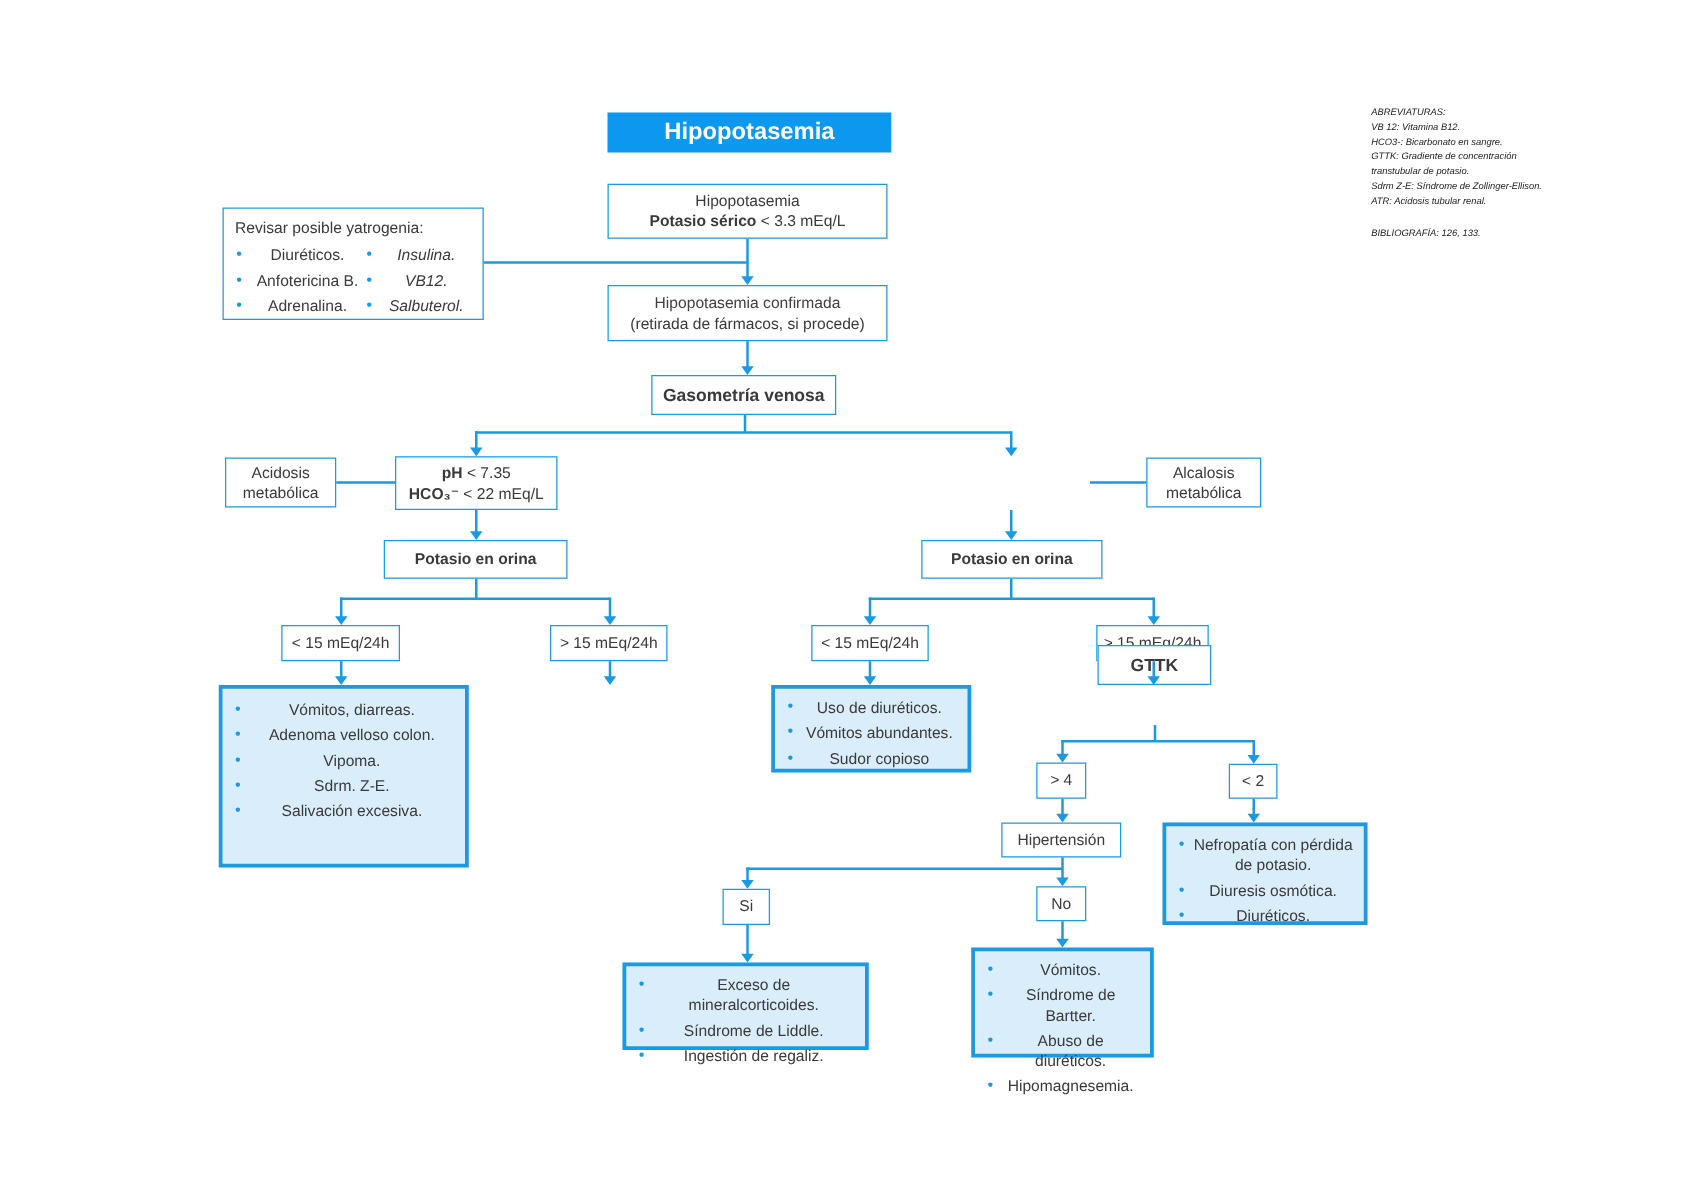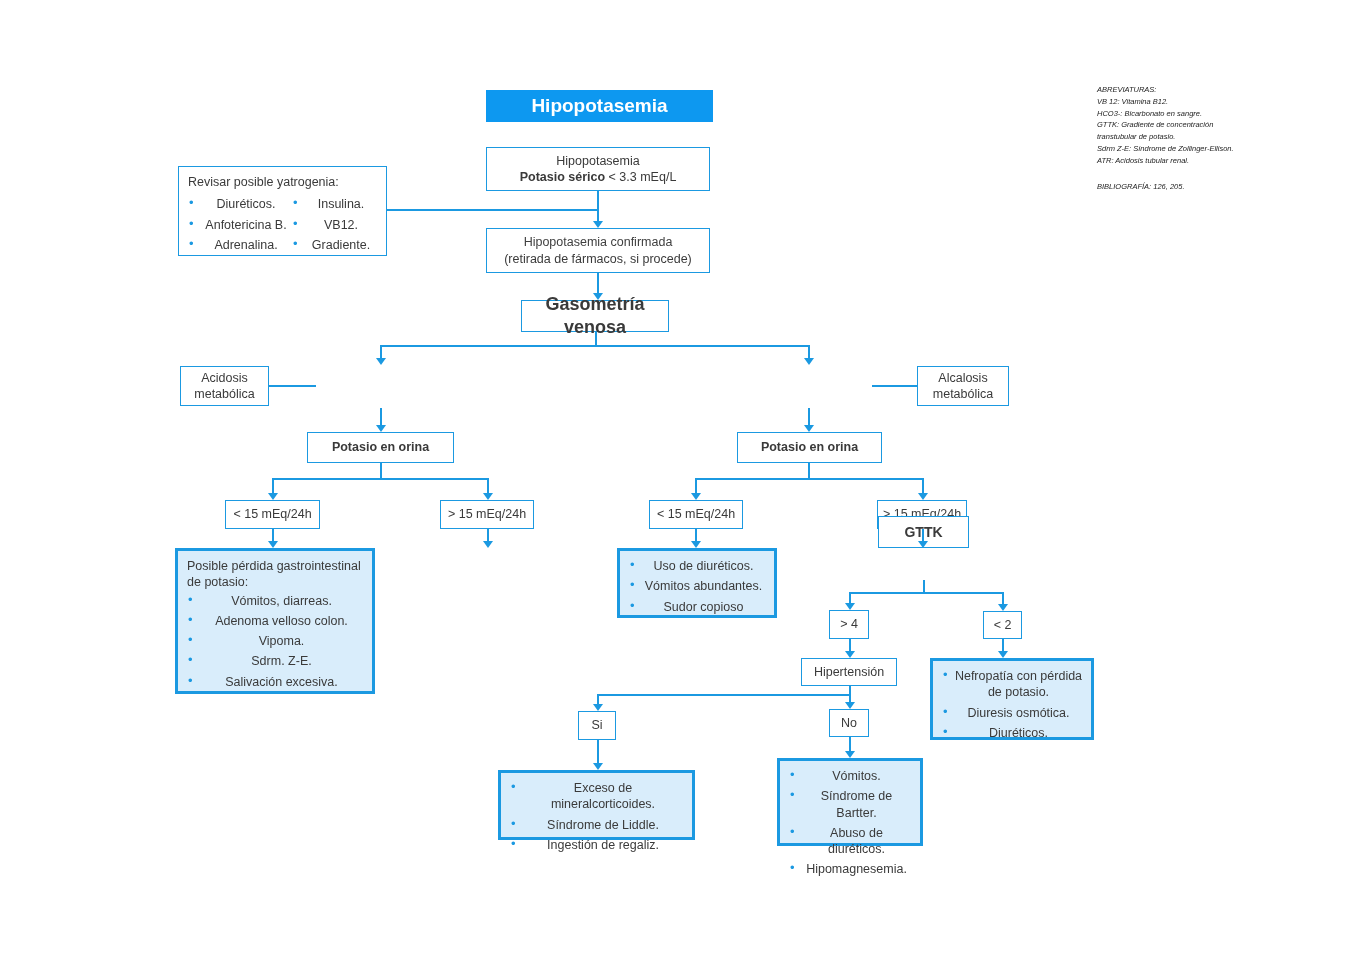--- a/index.html
+++ b/index.html
@@ -27,21 +27,21 @@
     padding:7px 8px 6px 9px;
   }
   .leftbox {
     justify-content:flex-start; align-items:stretch; text-align:left;
     padding:7px 8px 6px 9px;
   }
   .li { position:relative; padding-left:12px; margin-top:4px;text-align:center; }
   .li::before { content:"•"; position:absolute; left:1px; top:-1px; color:#1b99e1; font-size:13px; }
   .cols { display:flex; margin-top:2px; }
   .col1 { width:104px; }
-  .col2 { flex:1; }
+  .col2 { flex:1;font-style:italic; }
   .hl,.vl { position:absolute; background:#1b99e1; }
   .hl { height:1.5px; }
   .vl { width:1.5px; }
   .ar {
     position:absolute; width:0; height:0;
     border-left:5px solid transparent; border-right:5px solid transparent;
     border-top:7px solid #1b99e1;
   }
   .notes {
     position:absolute; font-style:italic; font-size:7.5px; line-height:1.57;
@@ -71,34 +71,42 @@
     <div>Revisar posible yatrogenia:</div>
     <div class="cols">
       <div class="col1">
         <div class="li">Diuréticos.</div>
         <div class="li">Anfotericina B.</div>
         <div class="li">Adrenalina.</div>
       </div>
       <div class="col2">
         <div class="li">Insulina.</div>
         <div class="li">VB12.</div>
-        <div class="li">Gradiente.</div>
+        <div class="li">Salbuterol.</div>
       </div>
     </div>
   </div>
 
   <div class="box" style="left:486px;top:228px;width:224px;height:45px">
     <div class="bluetext">Hipopotasemia confirmada</div>
     <div>(retirada de fármacos, si procede)</div>
   </div>
 
   <div class="box" style="left:521px;top:300px;width:148px;height:32px">
-    <span class="bold" style="font-size:18px">Gasometría venosa</span>
-  </div>
-
+    <span class="bold" style="font-size:14px">Gasometría venosa</span>
+  </div>
+
+  <div class="box" style="left:316px;top:365px;width:130px;height:43px">
+    <div>
+      <span class="bold">pH</span><span> &lt; 7.35</span>
+    </div>
+    <div>
+      <span class="bold">HCO₃⁻</span><span> &lt; 22 mEq/L</span>
+    </div>
+  </div>
   <div class="box" style="left:180px;top:366px;width:89px;height:40px">
     <span>Acidosis metabólica</span>
   </div>
 
   <div class="box" style="left:917px;top:366px;width:92px;height:40px">
     <span>Alcalosis metabólica</span>
   </div>
 
   <div class="box" style="left:307px;top:432px;width:147px;height:31px">
     <span class="bold">Potasio en orina</span>
@@ -114,21 +122,20 @@
     <span>&gt; 15 mEq/24h</span>
   </div>
   <div class="box" style="left:649px;top:500px;width:94px;height:29px">
     <span>&lt; 15 mEq/24h</span>
   </div>
   <div class="box" style="left:877px;top:500px;width:90px;height:29px">
     <span>&gt; 15 mEq/24h</span>
   </div>
 
   <div class="box fillbox" style="left:175px;top:548px;width:200px;height:146px">
-    <div>Posible pérdida gastrointestinal de potasio:</div>
     <div class="li mt2">Vómitos, diarreas.</div>
     <div class="li">Adenoma velloso colon.</div>
     <div class="li">Vipoma.</div>
     <div class="li">Sdrm. Z-E.</div>
     <div class="li">Salivación excesiva.</div>
   </div>
 
 
   <div class="box fillbox" style="left:617px;top:548px;width:160px;height:70px">
     <div class="li" style="margin-top:0">Uso de diuréticos.</div>
@@ -177,21 +184,21 @@
     <div class="li">Hipomagnesemia.</div>
   </div>
 
   <div class="notes" style="left:1097px;top:84px;width:175px">ABREVIATURAS:
 VB 12: Vitamina B12.
 HCO3-: Bicarbonato en sangre.
 GTTK: Gradiente de concentración
 transtubular de potasio.
 Sdrm Z-E: Síndrome de Zollinger-Ellison.
 ATR: Acidosis tubular renal.</div>
-  <div class="notes" style="left:1097px;top:181px;width:175px">BIBLIOGRAFÍA: 126, 205.</div>
+  <div class="notes" style="left:1097px;top:181px;width:175px">BIBLIOGRAFÍA: 126, 133.</div>
 
   <div class="vl" style="left:597px;top:191px;height:31px"></div>
   <div class="hl" style="left:387px;top:209px;width:211px"></div>
   <div class="vl" style="left:597px;top:273px;height:21px"></div>
   <div class="vl" style="left:595px;top:332px;height:14px"></div>
   <div class="hl" style="left:380px;top:345px;width:429px"></div>
   <div class="vl" style="left:380px;top:345px;height:14px"></div>
   <div class="vl" style="left:808px;top:345px;height:14px"></div>
   <div class="hl" style="left:269px;top:385px;width:47px"></div>
   <div class="hl" style="left:872px;top:385px;width:45px"></div>

